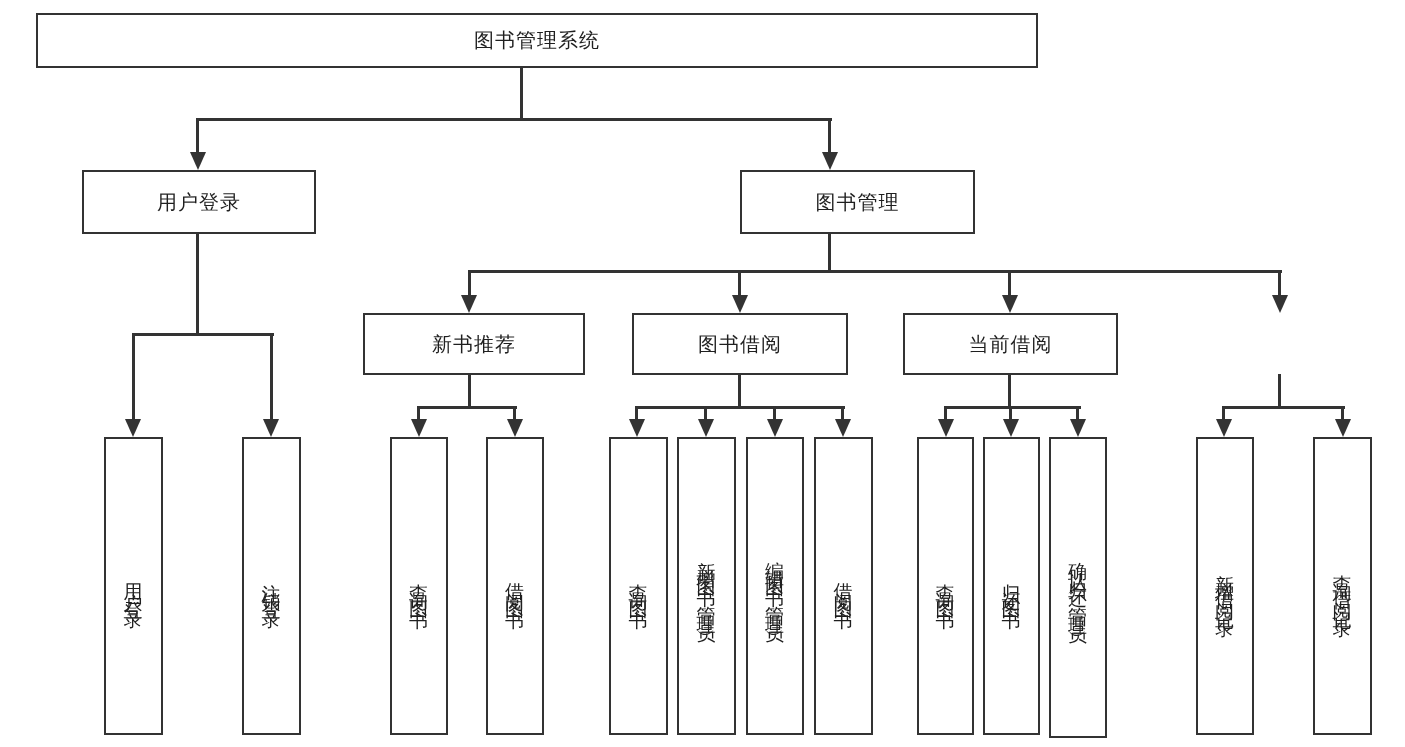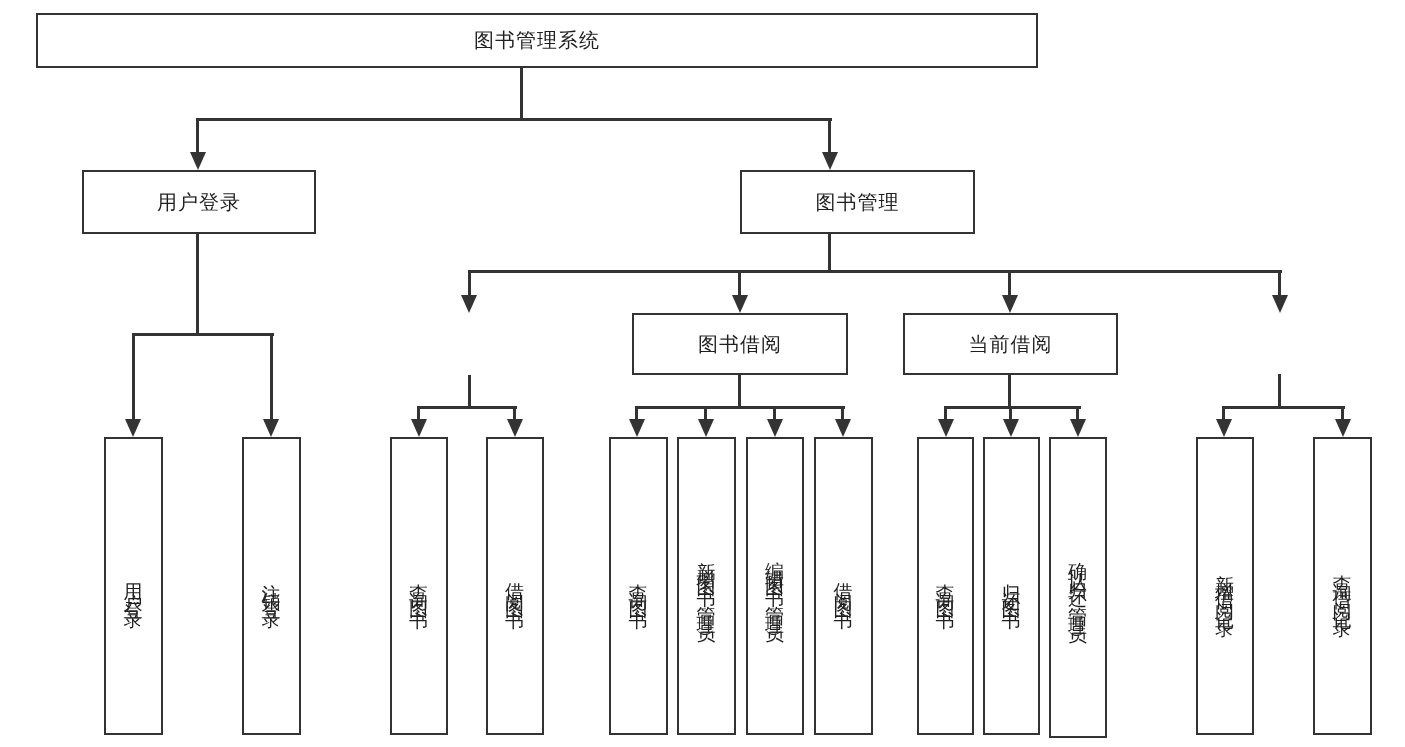--- a/index.html
+++ b/index.html
@@ -56,20 +56,21 @@
   <div class="ln" style="left:468px; top:270px; width:814px; height:3px;"></div>
   <div class="ln" style="left:468px; top:270px; width:3px; height:28px;"></div>
   <div class="ah" style="left:461px; top:295px;"></div>
   <div class="ln" style="left:738px; top:270px; width:3px; height:28px;"></div>
   <div class="ah" style="left:732px; top:295px;"></div>
   <div class="ln" style="left:1008px; top:270px; width:3px; height:28px;"></div>
   <div class="ah" style="left:1002px; top:295px;"></div>
   <div class="ln" style="left:1278px; top:270px; width:3px; height:28px;"></div>
   <div class="ah" style="left:1272px; top:295px;"></div>
 
+  <div class="box" style="left:363px; top:313px; width:222px; height:62px;">新书推荐</div>
   <div class="box" style="left:903px; top:313px; width:215px; height:62px;">当前借阅</div>
   <div class="box" style="left:632px; top:313px; width:216px; height:62px;">图书借阅</div>
 
   <div class="ln" style="left:468px; top:375px; width:3px; height:33px;"></div>
   <div class="ln" style="left:417px; top:406px; width:100px; height:3px;"></div>
   <div class="ln" style="left:417px; top:406px; width:3px; height:16px;"></div>
   <div class="ah" style="left:411px; top:419px;"></div>
   <div class="ln" style="left:513px; top:406px; width:3px; height:16px;"></div>
   <div class="ah" style="left:507px; top:419px;"></div>
 

